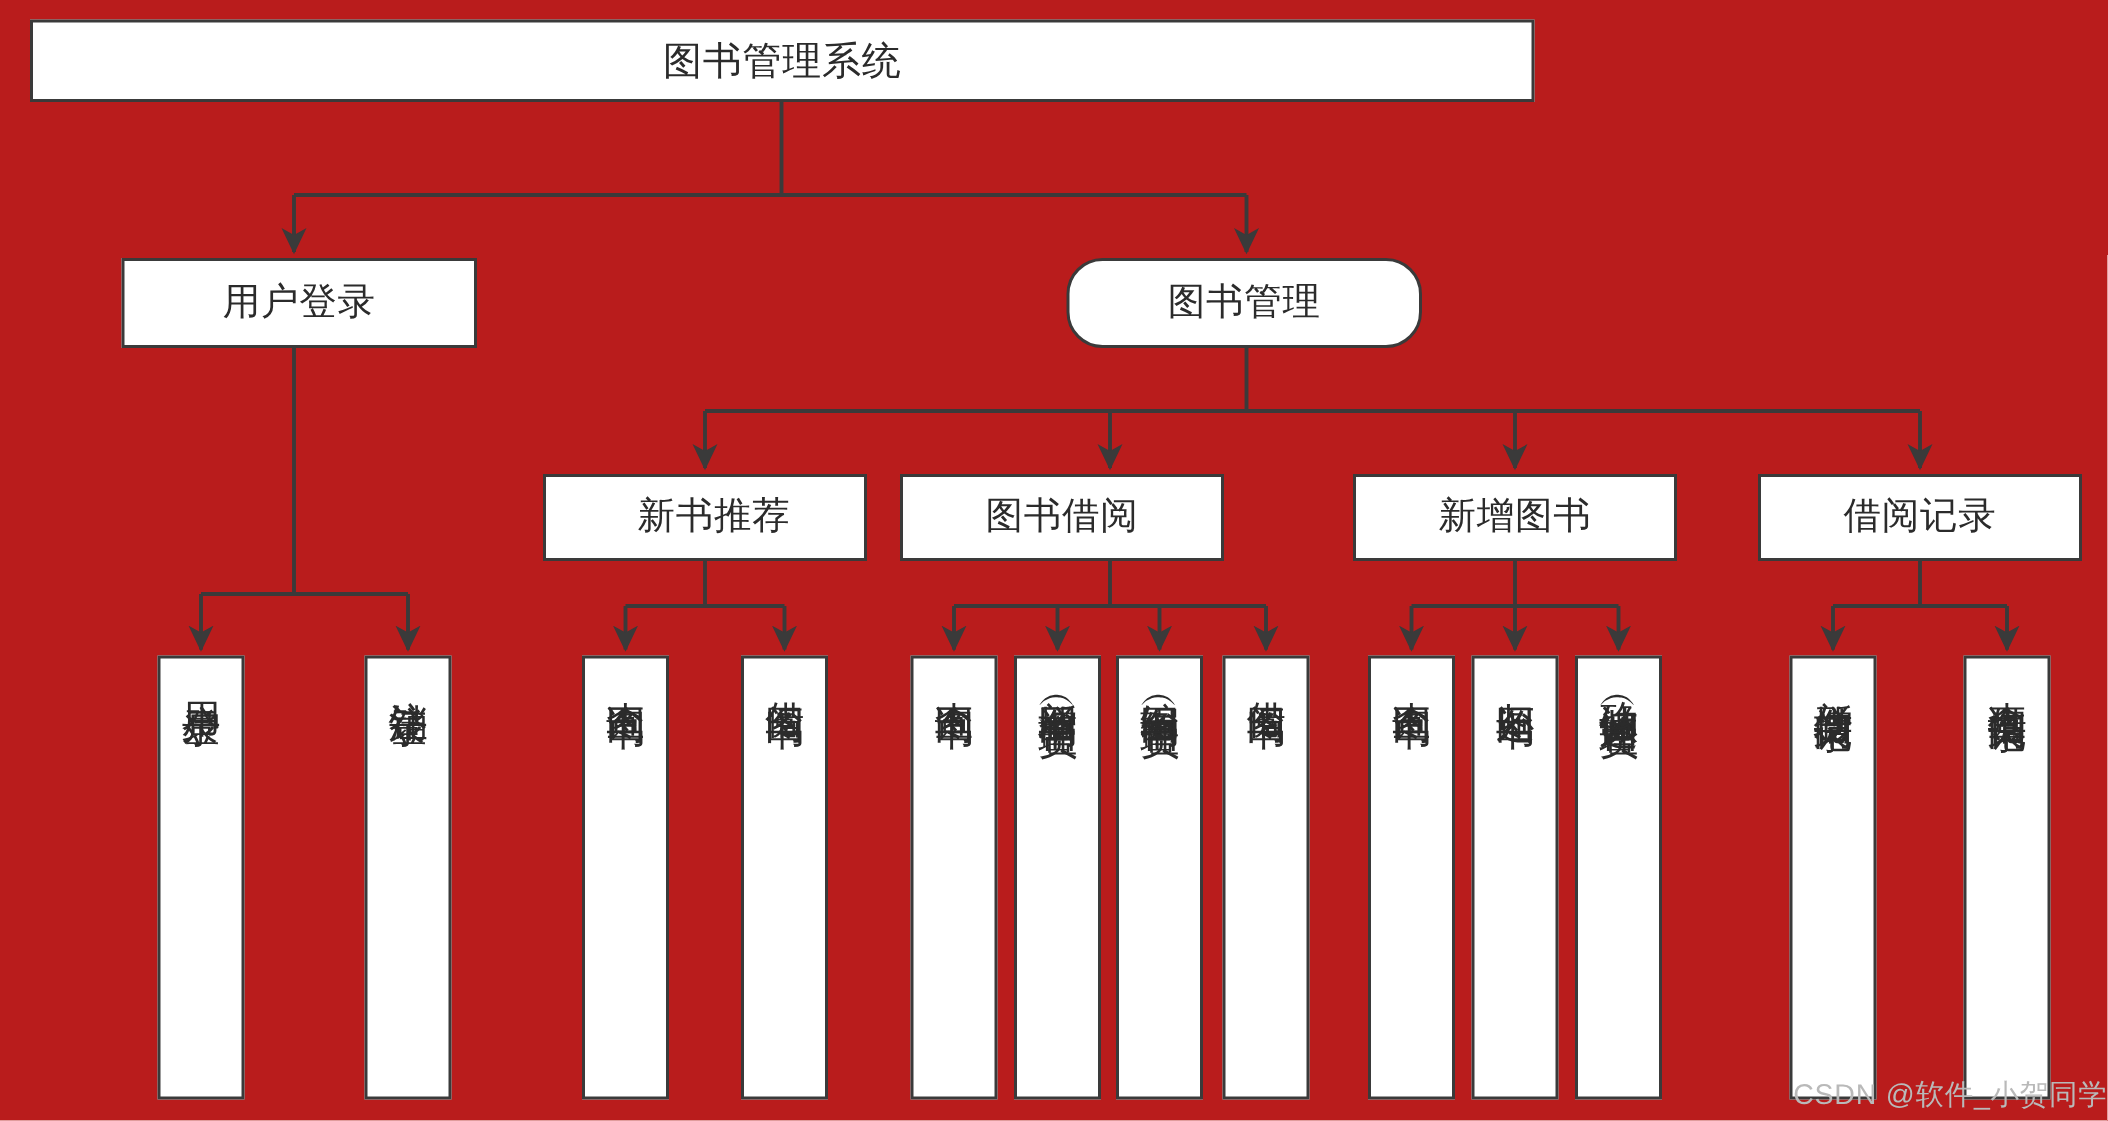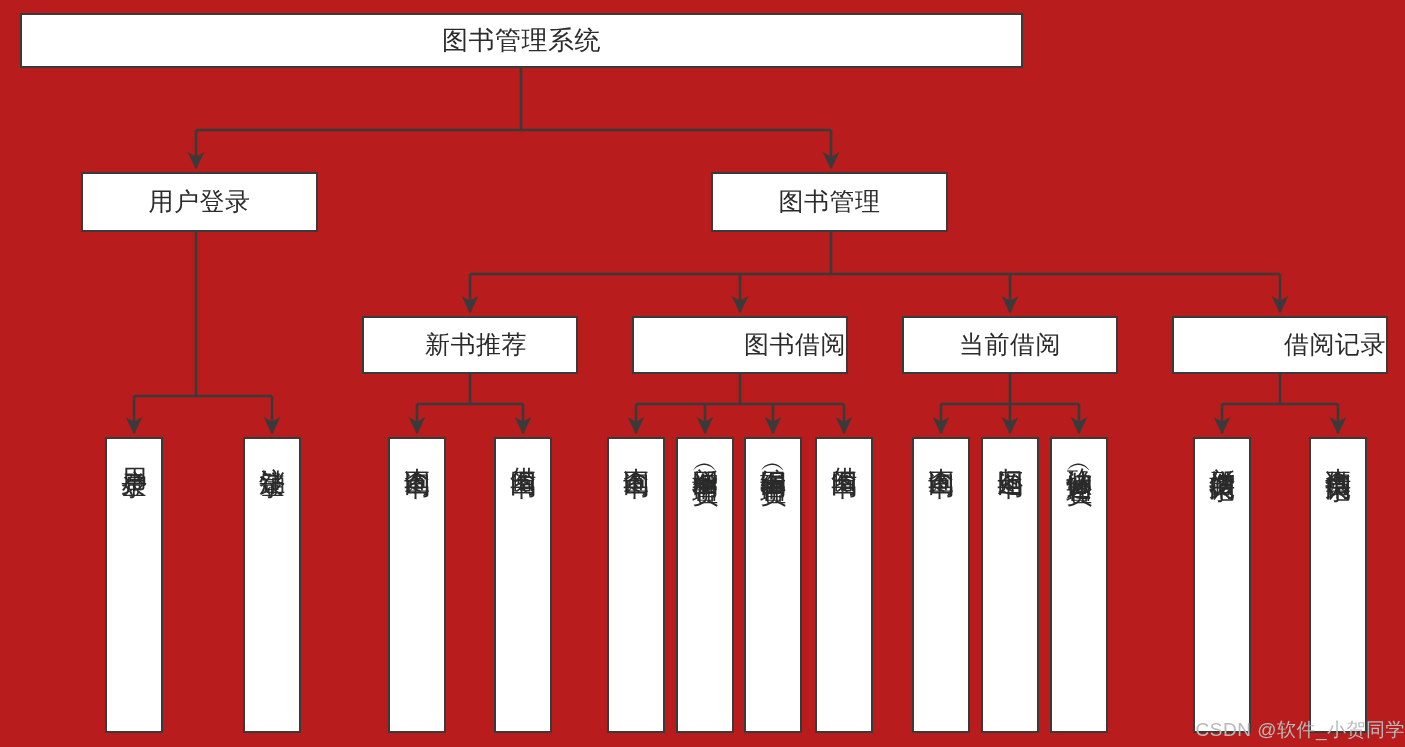--- a/index.html
+++ b/index.html
@@ -127,34 +127,34 @@
     </g>
   </svg>
 
   <div class="node horiz root" style="left:20px; top:13px; width:1003px; height:55px;">
     <span class="lbl">图书管理系统</span>
   </div>
 
   <div class="node horiz" style="left:81px; top:172px; width:237px; height:60px;">
     <span class="lbl">用户登录</span>
   </div>
-  <div class="node horiz" style="left:711px; top:172px; width:237px; height:60px;">
+  <div class="node horiz" style="left:711px; top:172px; width:237px; height:60px;border-radius:24px;">
     <span class="lbl">图书管理</span>
   </div>
 
   <div class="node horiz" style="left:362px; top:316px; width:216px; height:58px;padding-left:12px;">
     <span class="lbl">新书推荐</span>
   </div>
-  <div class="node horiz" style="left:632px; top:316px; width:216px; height:58px;justify-content:flex-end;">
+  <div class="node horiz" style="left:600px; top:316px; width:216px; height:58px;">
     <span class="lbl">图书借阅</span>
   </div>
   <div class="node horiz" style="left:902px; top:316px; width:216px; height:58px;">
-    <span class="lbl">当前借阅</span>
-  </div>
-  <div class="node horiz" style="left:1172px; top:316px; width:216px; height:58px;justify-content:flex-end;">
+    <span class="lbl">新增图书</span>
+  </div>
+  <div class="node horiz" style="left:1172px; top:316px; width:216px; height:58px;">
     <span class="lbl">借阅记录</span>
   </div>
 
   <div class="node vert" style="left:105px; top:437px; width:58px; height:296px;">
     <span class="lbl">用户登录</span>
   </div>
   <div class="node vert" style="left:243px; top:437px; width:58px; height:296px;">
     <span class="lbl">注销登录</span>
   </div>
 

